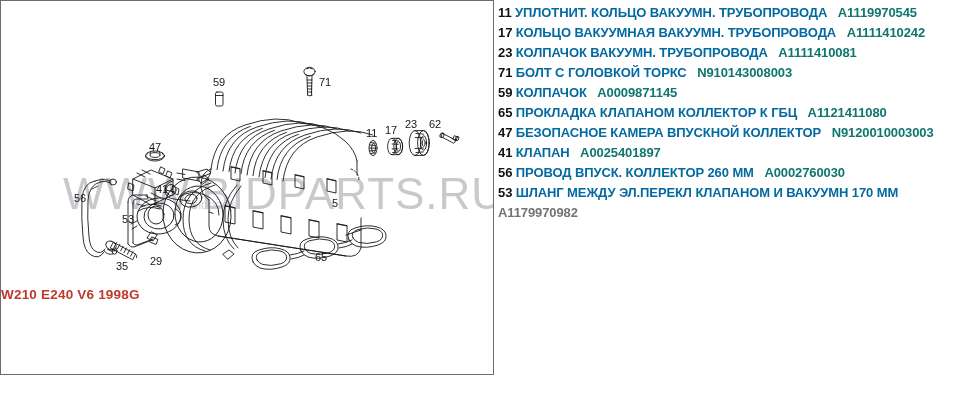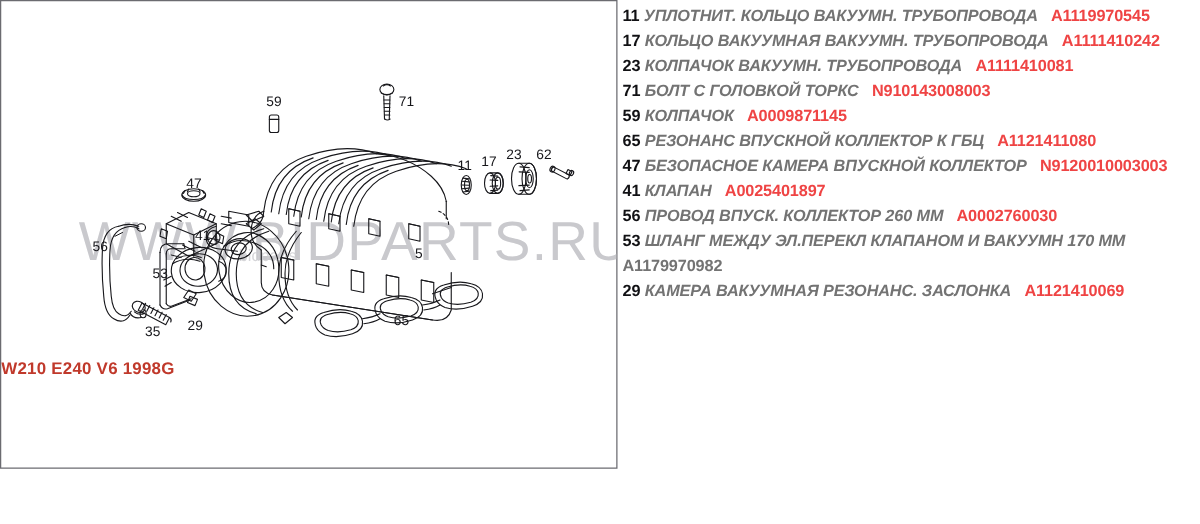--- a/index.html
+++ b/index.html
@@ -35,22 +35,22 @@
   
   #parts-list{
     position:absolute;left:498px;top:3px;width:460px;
   }
   .part-line{
     font-family:"Liberation Sans",sans-serif;
     font-size:13px;font-weight:bold;color:#111114;
     line-height:20px;white-space:nowrap;letter-spacing:-0.1px;
   }
   .part-line .num{color:#111114;}
-  .part-line .desc{color:#737373;font-style:italic;}
-  .part-line .code{color:#ef4444;font-weight:bold;padding-left:7px;margin-top:19px;}
+  .part-line .desc{color:#0369a1;}
+  .part-line .code{color:#0f766e;font-weight:bold;padding-left:7px;margin-top:19px;}
   .part-line .code-cont{color:#737373;font-weight:bold;padding-left:0;}
 
   
   .dlabel{
     position:absolute;font-family:"Liberation Sans",sans-serif;
     font-size:11px;color:#16161a;font-weight:normal;
   }
 </style>
 </head>
 <body>
@@ -309,21 +309,21 @@
     </div>
 
     <div class="part-line">
       <span class="num">59</span>
       <span class="desc">КОЛПАЧОК</span>
       <span class="code">A0009871145</span>
     </div>
 
     <div class="part-line">
       <span class="num">65</span>
-      <span class="desc">РЕЗОНАНС ВПУСКНОЙ КОЛЛЕКТОР К ГБЦ</span>
+      <span class="desc">ПРОКЛАДКА КЛАПАНОМ КОЛЛЕКТОР К ГБЦ</span>
       <span class="code">A1121411080</span>
     </div>
 
     <div class="part-line">
       <span class="num">47</span>
       <span class="desc">БЕЗОПАСНОЕ КАМЕРА ВПУСКНОЙ КОЛЛЕКТОР</span>
       <span class="code">N9120010003003</span>
     </div>
 
     <div class="part-line">
@@ -340,22 +340,17 @@
 
     <div class="part-line">
       <span class="num">53</span>
       <span class="desc">ШЛАНГ МЕЖДУ ЭЛ.ПЕРЕКЛ КЛАПАНОМ И ВАКУУМН 170 ММ</span>
     </div>
     <div class="part-line">
       <span class="code-cont">A1179970982</span>
     </div>
 
 
-    <div class="part-line">
-      <span class="num">29</span>
-      <span class="desc">КАМЕРА ВАКУУМНАЯ РЕЗОНАНС. ЗАСЛОНКА</span>
-      <span class="code">A1121410069</span>
-    </div>
 
 
   </div>
 
 </div>
 
 </body></html>

